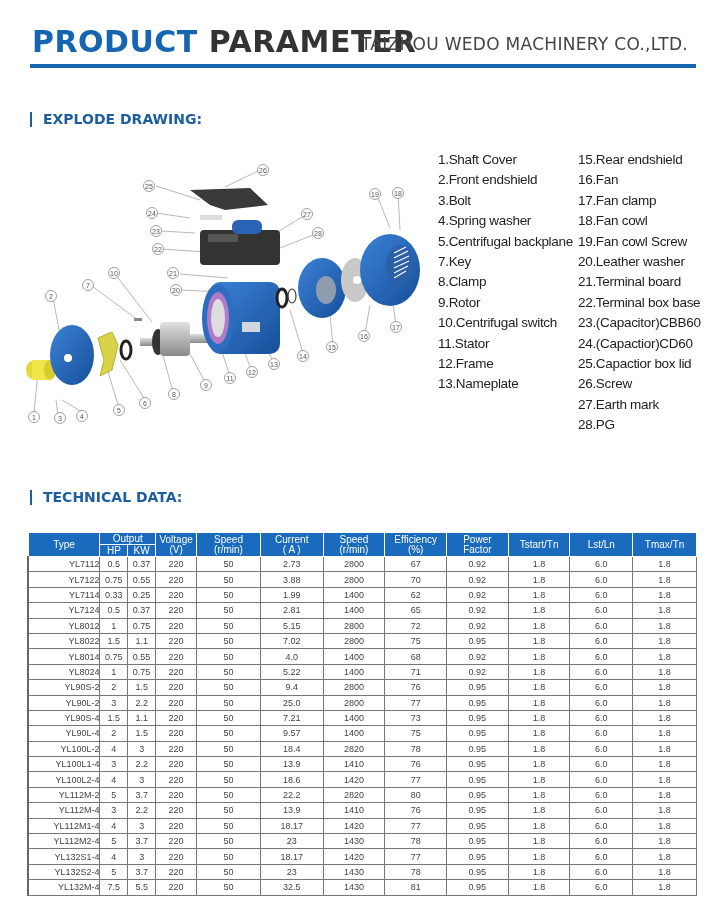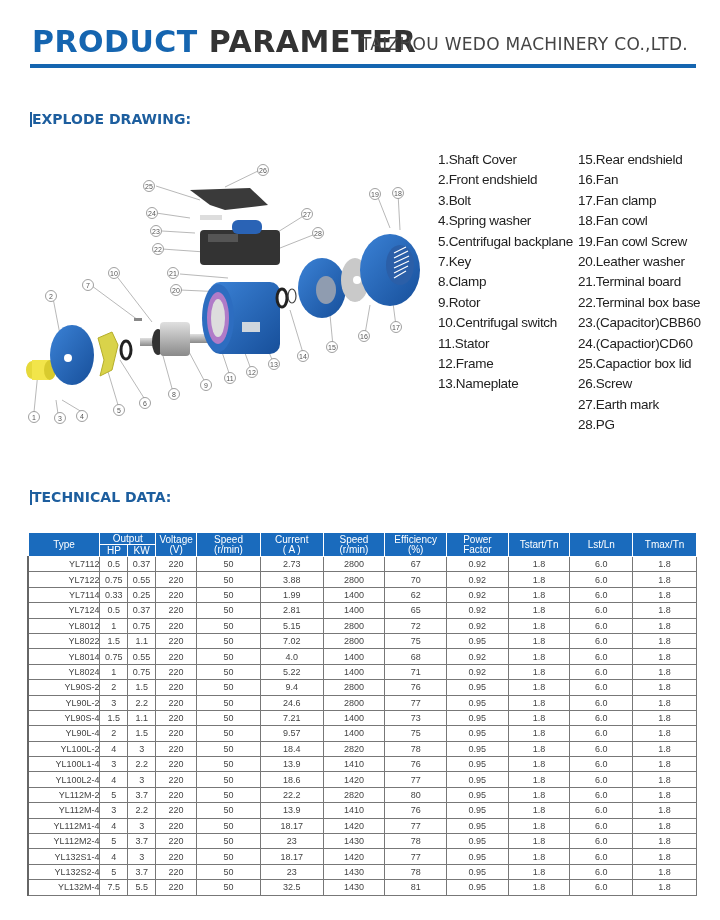--- a/index.html
+++ b/index.html
@@ -6,21 +6,21 @@
   html, body { width: 720px; height: 920px; background: #ffffff; overflow: hidden; }
   body { font-family: "Liberation Sans", sans-serif; color: #333; position: relative; }
 
   .header { position: absolute; left: 30px; top: 20px; width: 666px; height: 50px; }
   .title { position: absolute; left: 2px; top: 4px; font-size: 30px; font-weight: bold; letter-spacing: 0.5px; font-family: "DejaVu Sans", sans-serif; }
   .title .t1 { color: #1565b0; }
   .title .t2 { color: #333333; }
   .company { position: absolute; right: 8px; top: 14px; font-size: 17px; color: #444; letter-spacing: 0.3px; font-family: "DejaVu Sans", sans-serif; }
   .rule { position: absolute; left: 30px; top: 64px; width: 666px; height: 4px; background: #1565b0; }
 
-  .section-title { position: absolute; left: 30px; font-size: 14px; font-weight: bold; color: #1d5e9e; font-family: "DejaVu Sans", sans-serif; padding-left: 0; border-left: 2px solid #1d5e9e; line-height: 15px; }
+  .section-title { position: absolute; left: 30px; font-size: 14px; font-weight: bold; color: #1d5e9e; font-family: "DejaVu Sans", sans-serif; padding-left: 11px; border-left: 2px solid #1d5e9e; line-height: 15px; }
   .sec-explode { top: 112px; }
   .sec-tech { top: 490px; }
 
   .drawing { position: absolute; left: 20px; top: 150px; width: 400px; height: 290px; }
 
   .parts { position: absolute; left: 438px; top: 150px; width: 280px; height: 290px; }
   .parts-col { position: absolute; top: 0; }
   .parts-col.c1 { left: 0; }
   .parts-col.c2 { left: 140px; }
   .part { font-size: 13.5px; color: #222; height: 20.4px; line-height: 20.4px; white-space: nowrap; letter-spacing: -0.3px; }
@@ -402,21 +402,21 @@
         <td>1.8</td>
         <td>6.0</td>
         <td>1.8</td>
       </tr>
       <tr>
         <td class="type">YL90L-2</td>
         <td>3</td>
         <td>2.2</td>
         <td>220</td>
         <td>50</td>
-        <td>24.6</td>
+        <td>25.0</td>
         <td>2800</td>
         <td>77</td>
         <td>0.95</td>
         <td>1.8</td>
         <td>6.0</td>
         <td>1.8</td>
       </tr>
       <tr>
         <td class="type">YL90S-4</td>
         <td>1.5</td>

